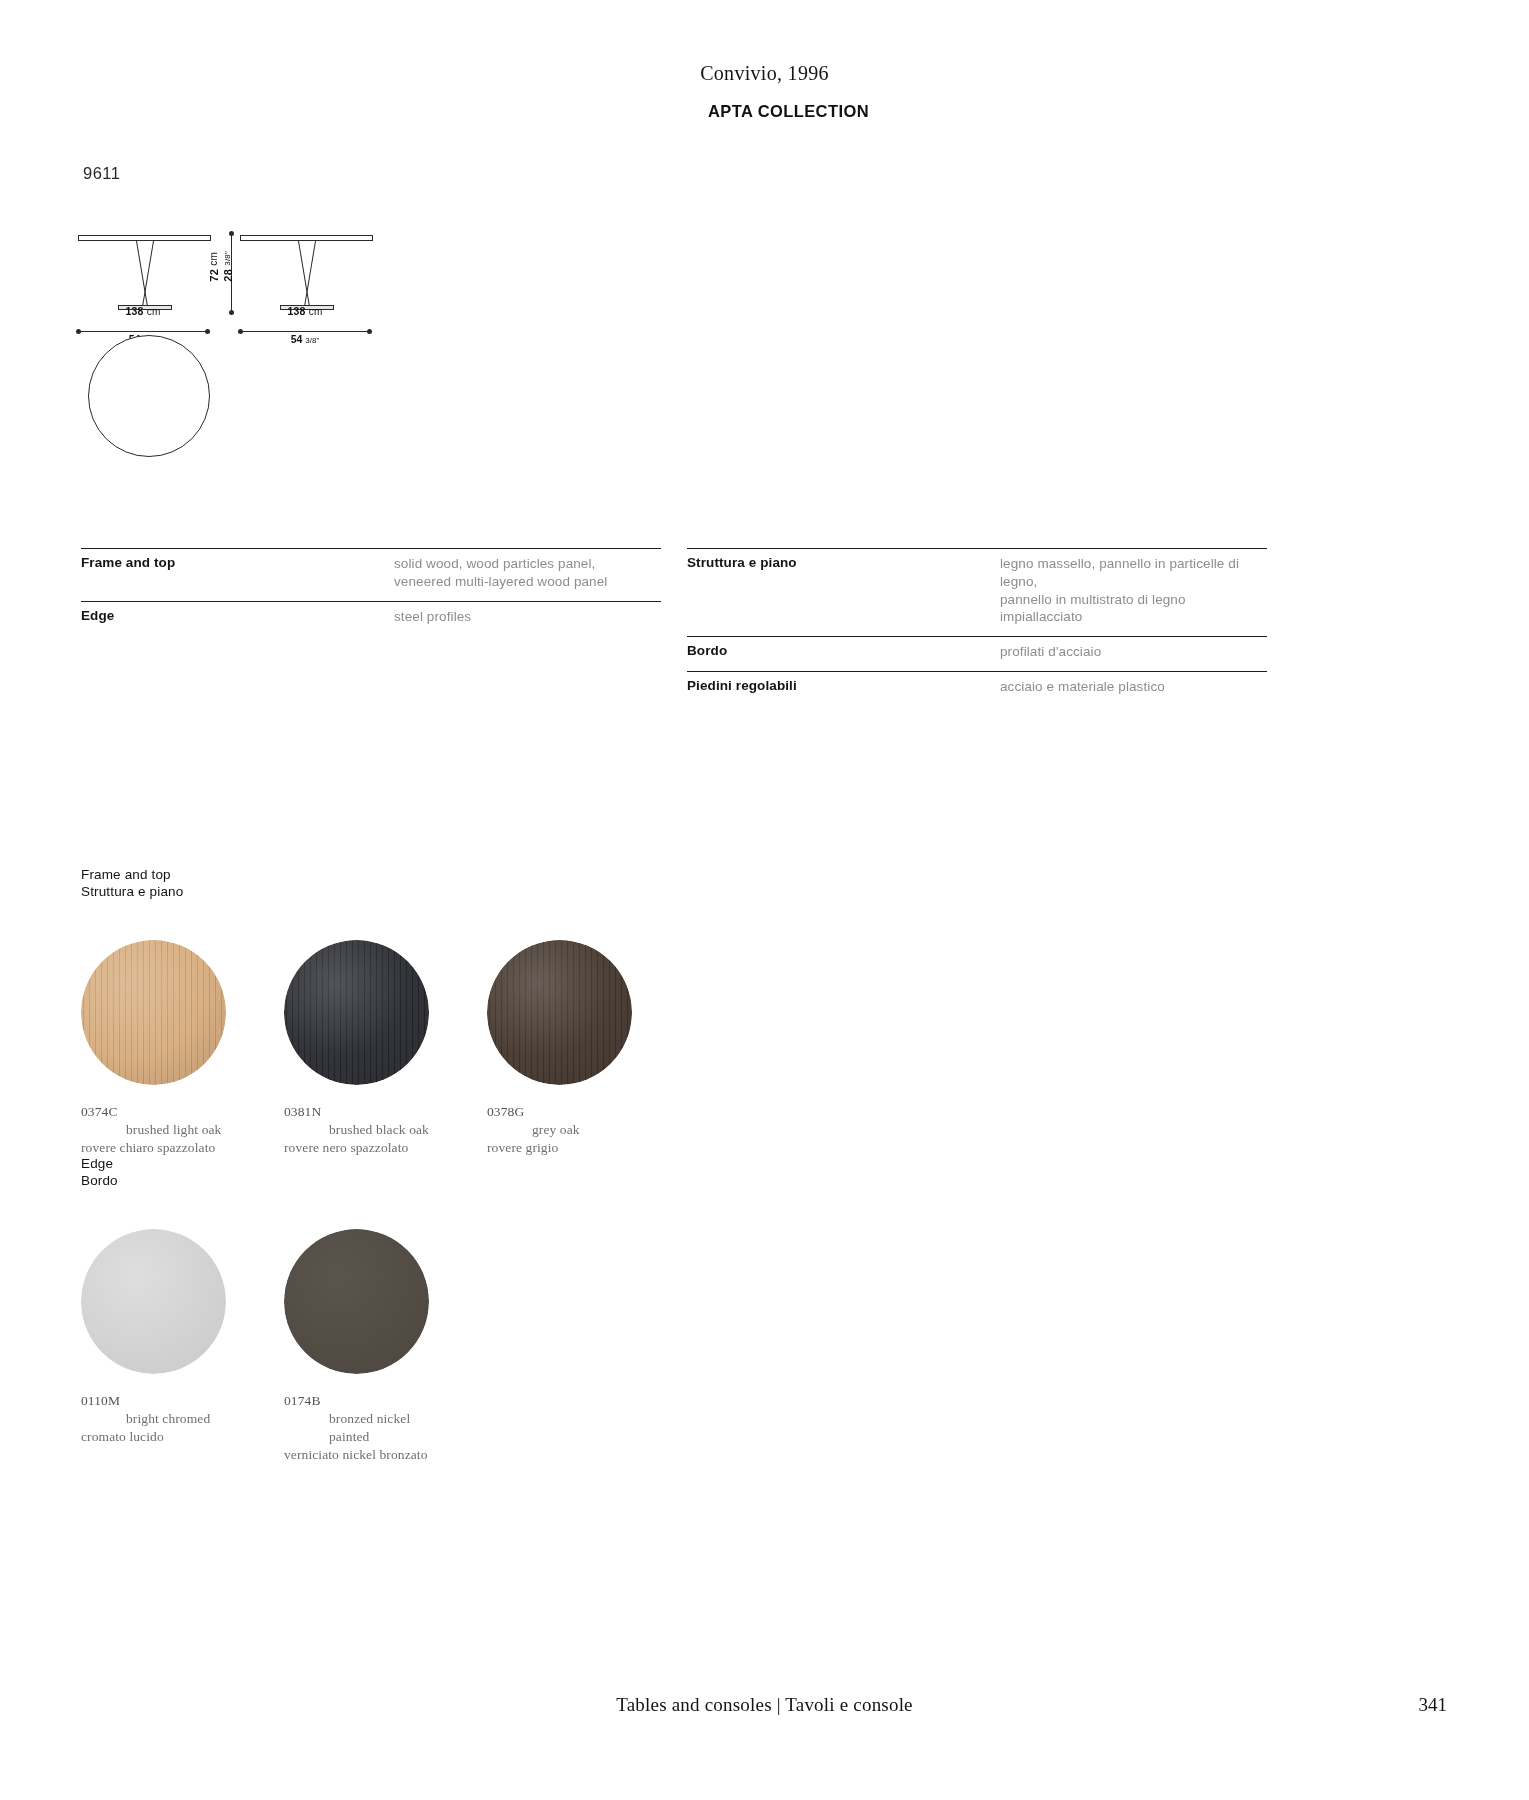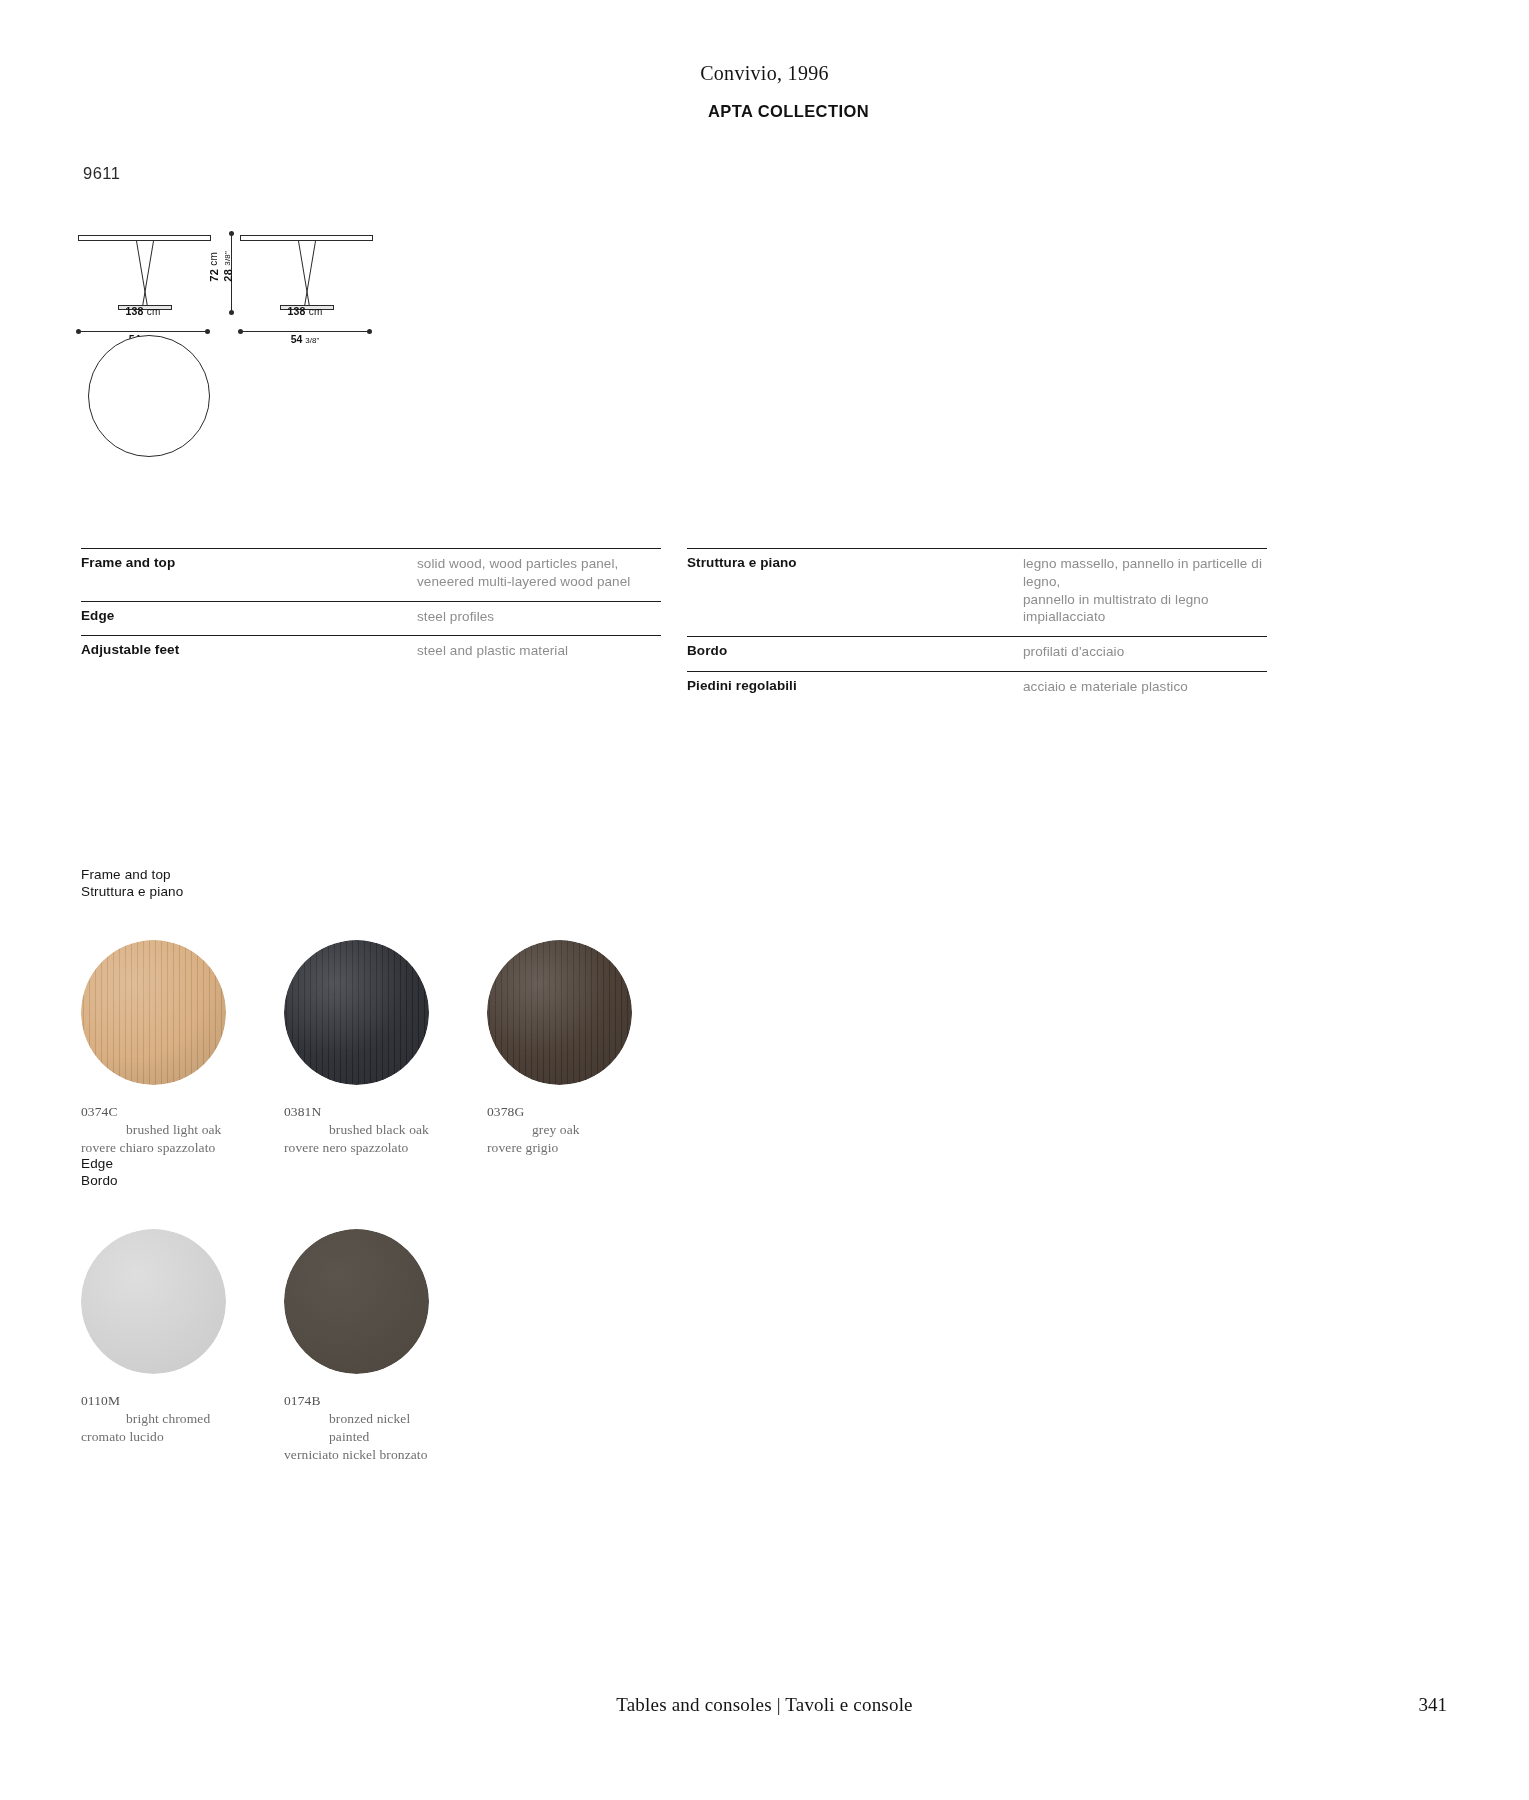--- a/index.html
+++ b/index.html
@@ -230,21 +230,20 @@
     font-weight: bold;
     font-size: 13.5px;
     color: #141414;
     letter-spacing: 0.1px;
   }
   .spec-value {
     color: #8d8d8d;
     font-size: 13.5px;
     line-height: 1.32;
     letter-spacing: 0.1px;
-    margin-left: 23px;
   }
 
   
   .finish-section {
     position: absolute;
     left: 81px;
   }
   .finish-section.frame-top { top: 866px; }
   .finish-section.edge      { top: 1155px; }
 
@@ -364,24 +363,20 @@
 <div class="spec-tables">
   <div class="spec-table en" id="spec-en">
       <div class="spec-row">
         <div class="spec-label">Frame and top</div>
         <div class="spec-value">solid wood, wood particles panel,<br>veneered multi-layered wood panel</div>
       </div>
       <div class="spec-row">
         <div class="spec-label">Edge</div>
         <div class="spec-value">steel profiles</div>
       </div>
-      <div class="spec-row">
-        <div class="spec-label">Adjustable feet</div>
-        <div class="spec-value">steel and plastic material</div>
-      </div>
     </div>
   <div class="spec-table it" id="spec-it">
       <div class="spec-row">
         <div class="spec-label">Struttura e piano</div>
         <div class="spec-value">legno massello, pannello in particelle di legno,<br>pannello in multistrato di legno impiallacciato</div>
       </div>
       <div class="spec-row">
         <div class="spec-label">Bordo</div>
         <div class="spec-value">profilati d'acciaio</div>
       </div>

